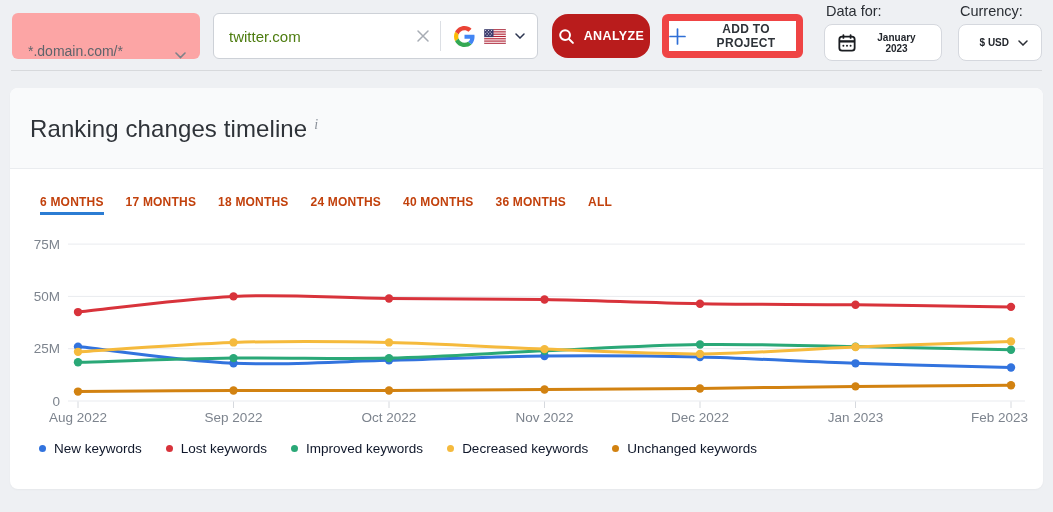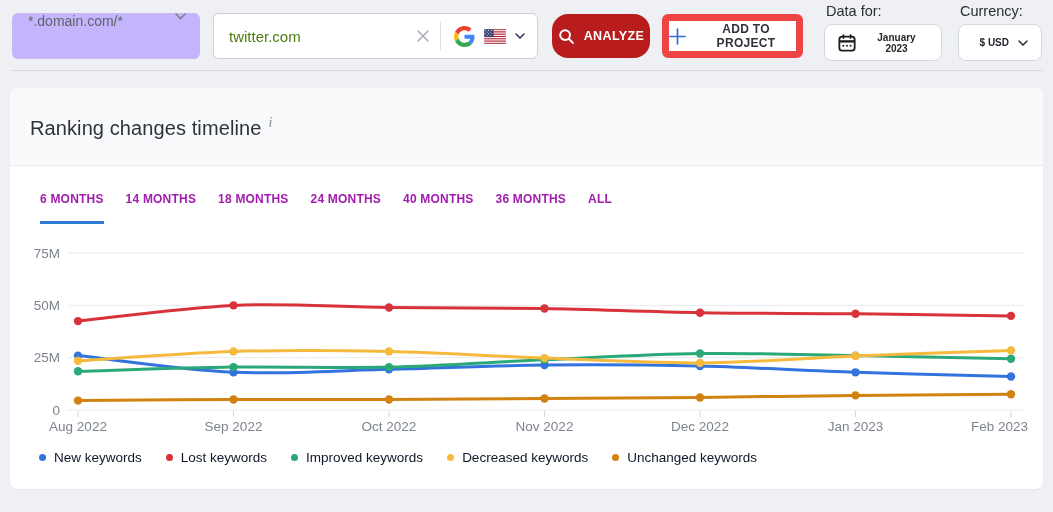--- a/index.html
+++ b/index.html
@@ -8,22 +8,22 @@
     background: #eef0f3;
     font-family: "Liberation Sans", sans-serif;
     color: #2b2f35;
   }
 
   
   .topbar { display: flex; align-items: flex-start; padding: 2px 11px 0 12px; }
   .ctrl { margin-top: 11px; }
 
   .domain-select {
-    width: 188px; height: 46px; background: #c4b5fd; border-radius: 6px;
-    display: flex; align-items: flex-start; justify-content: space-between;
+    width: 188px; height: 46px; background: #fca5a5; border-radius: 6px;
+    display: flex; align-items: flex-end; justify-content: space-between;
     padding: 0 14px 0 16px; cursor: pointer;
   }
   .domain-select .val { font-size: 14px; color: #5f646b; }
   .chev { display: inline-flex; align-items: center; color: #7d8289; }
 
   .search-box {
     margin-left: 13px; width: 325px; height: 46px; background: #fff;
     border: 1px solid #cdd1d7; border-radius: 6px;
     display: flex; align-items: center; padding: 0 12px 0 15px;
   }
@@ -66,27 +66,27 @@
 
   
   .card {
     margin: 17px 10px 0 10px; height: 401px; background: #fff;
     border-radius: 8px; box-shadow: 0 1px 2px rgba(40,50,60,.04);
   }
   .card-header {
     background: #f9fafb; border-bottom: 1px solid #eaecef;
     border-radius: 8px 8px 0 0; padding: 27px 20px 25px 20px;
   }
-  .card-title { display: inline; font-size: 20px; font-weight: 400; color: #2f3339; letter-spacing: .1px; }
+  .card-title { display: inline; font-size: 24px; font-weight: 400; color: #2f3339; letter-spacing: .1px; }
   .info-mark { font-style: italic; font-family: "Liberation Serif", serif; font-size: 14px; color: #8b919a; vertical-align: 8px; margin-left: 7px; cursor: pointer; }
 
   .tabs { display: flex; gap: 22px; padding: 26px 20px 0 30px; }
   .tab {
-    font-size: 12px; font-weight: 700; letter-spacing: .2px; color: #a21caf;
-    padding-bottom: 15px; border-bottom: 3px solid transparent; cursor: pointer; white-space: nowrap;
+    font-size: 12px; font-weight: 700; letter-spacing: .2px; color: #c2410c;
+    padding-bottom: 3px; border-bottom: 3px solid transparent; cursor: pointer; white-space: nowrap;
   }
   .tab.active { border-bottom-color: #2b7cd3; }
 
   .chart-area { padding: 20px 0 0 10px; }
   svg text { font-family: "Liberation Sans", sans-serif; }
 
   .legend { display: flex; align-items: center; gap: 24px; margin: 9px 0 0 29px; }
   .legend-item { display: flex; align-items: center; cursor: pointer; }
   .legend-dot { width: 7px; height: 7px; border-radius: 50%; margin-right: 8px; flex: none; }
   .legend-label { font-size: 13.5px; color: #0f172a; }
@@ -208,21 +208,21 @@
 
 <div class="topbar-divider"></div>
 
 <div class="card">
   <div class="card-header">
     <h2 class="card-title">Ranking changes timeline</h2><span class="info-mark">i</span>
   </div>
 
   <div class="tabs">
       <div class="tab active">6 MONTHS</div>
-      <div class="tab">14 MONTHS</div>
+      <div class="tab">17 MONTHS</div>
       <div class="tab">18 MONTHS</div>
       <div class="tab">24 MONTHS</div>
       <div class="tab">40 MONTHS</div>
       <div class="tab">36 MONTHS</div>
       <div class="tab">ALL</div>
     </div>
 
   <div class="chart-area">
     <svg width="1013" height="193" viewBox="0 0 1013 193">
         <line x1="48" y1="9.099999999999994" x2="1005" y2="9.099999999999994" stroke="#e9ebef" stroke-width="1"></line>

